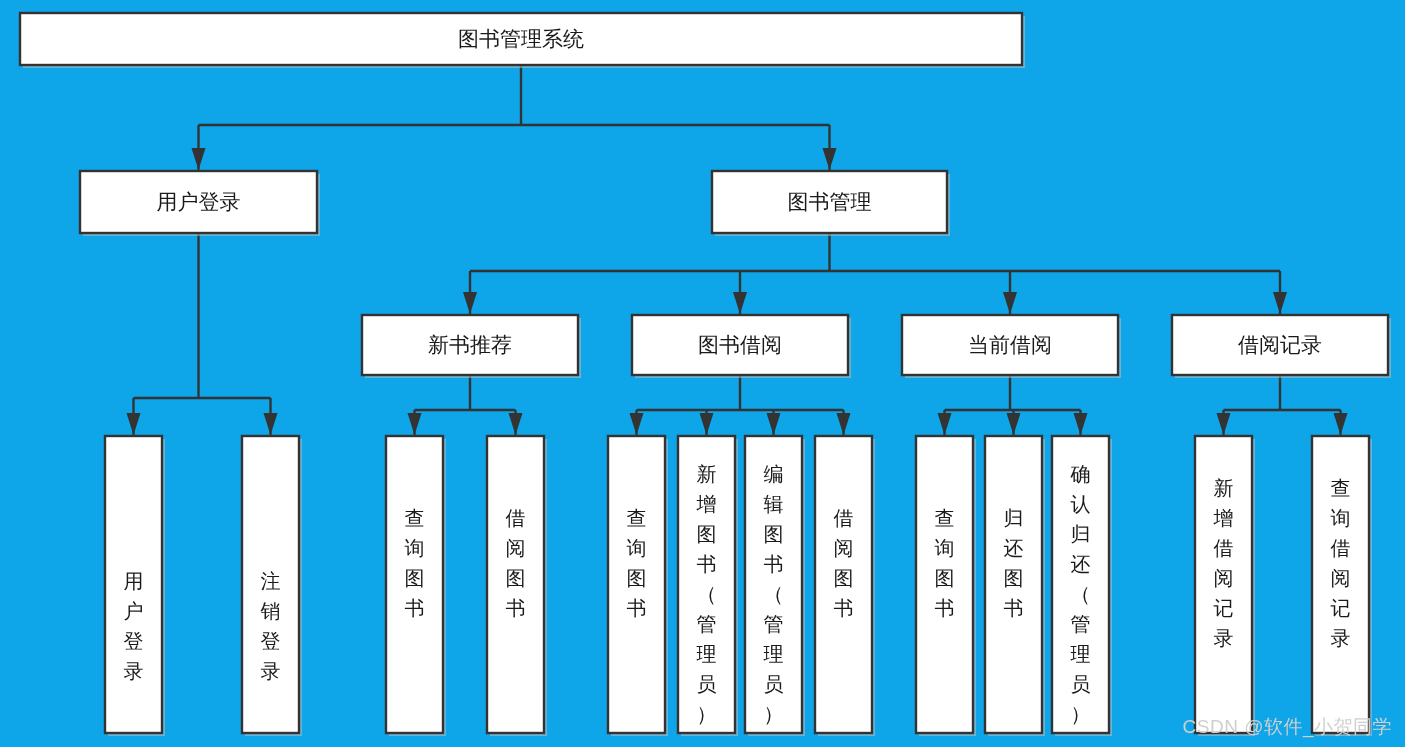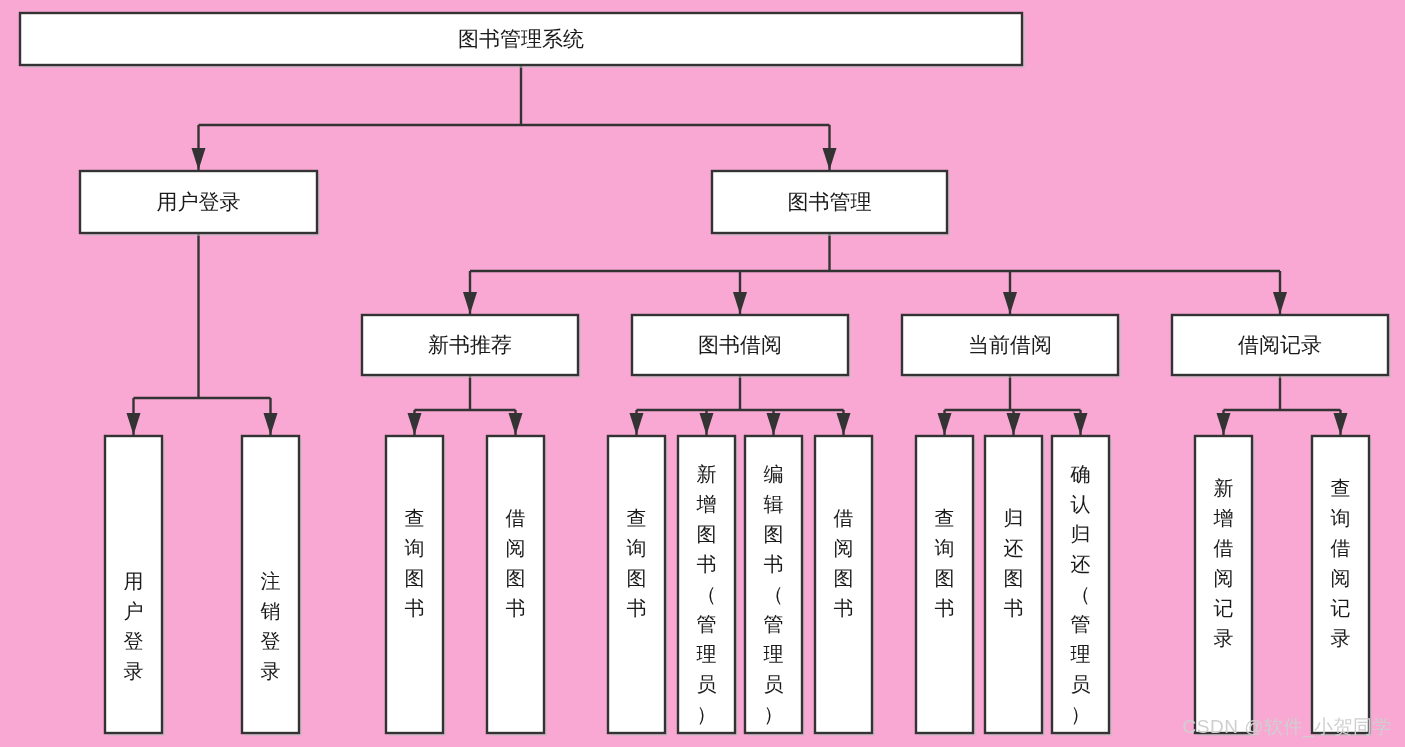--- a/index.html
+++ b/index.html
@@ -8,21 +8,21 @@
     padding: 0;
     background: #ffffff;
   }
   body {
     font-family: "Liberation Sans", "DejaVu Sans", sans-serif;
   }
   #diagram-root {
     position: relative;
     width: 1405px;
     height: 747px;
-    background: #f9a8d4;
+    background: #0ea5e9;
     overflow: hidden;
   }
   svg.diagram-canvas {
     position: absolute;
     left: 0;
     top: 0;
     width: 1405px;
     height: 747px;
     display: block;
   }

